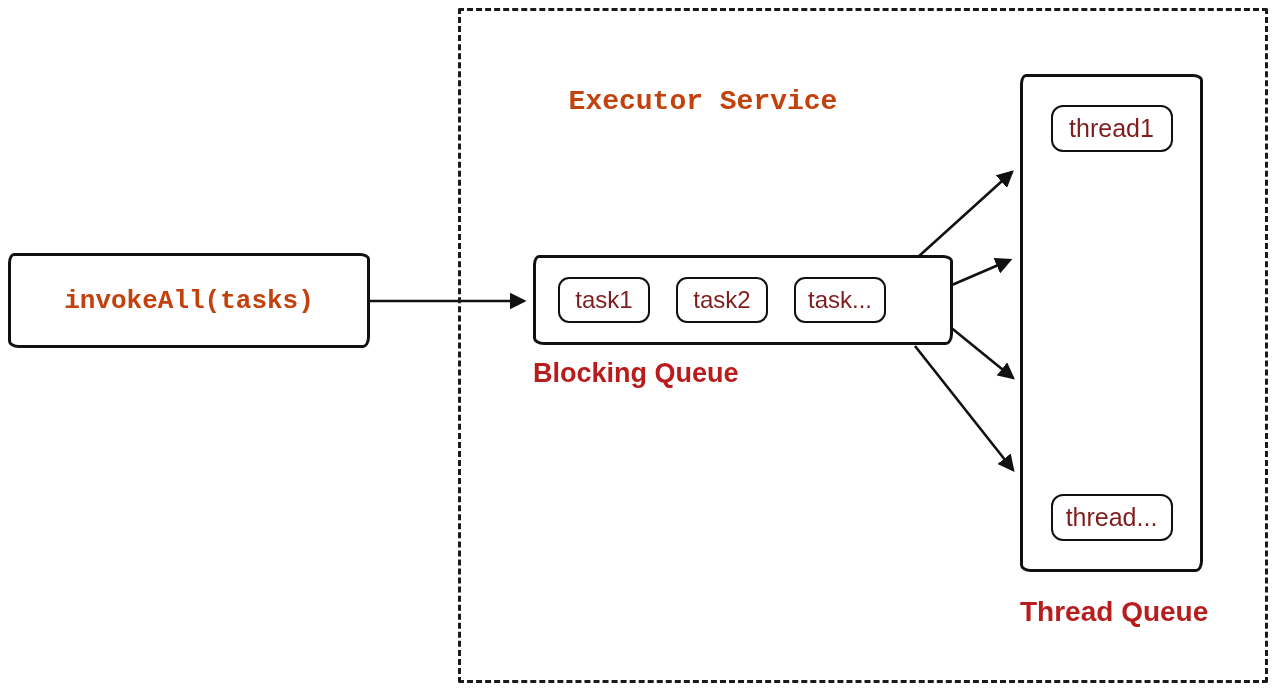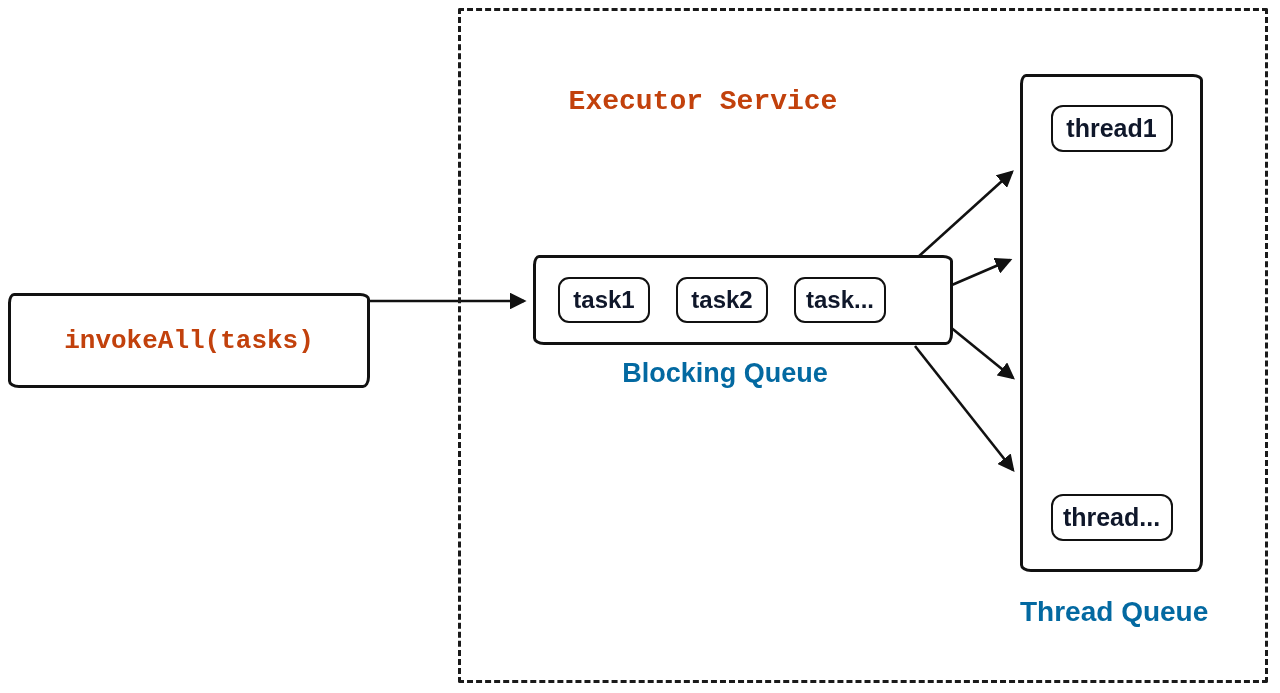--- a/index.html
+++ b/index.html
@@ -22,21 +22,21 @@
     border: 3px solid #111111;
     background: #ffffff;
     border-radius: 6px 10px 7px 11px / 10px 6px 11px 7px;
     box-sizing: border-box;
   }
 
   
   .caller-box {
     left: 8px; top: 253px;
     width: 362px; height: 95px;
-    display: flex; align-items: center; justify-content: center; margin-top: 40px;
+    display: flex; align-items: center; justify-content: center;
   }
   .mono-label {
     font-family: "Liberation Mono", monospace;
     font-weight: bold;
     color: #c2410c;
     white-space: nowrap;
   }
   .caller-box .mono-label { font-size: 26px; }
 
   
@@ -62,33 +62,33 @@
     display: flex; align-items: center;
     gap: 26px;
     padding: 0 22px;
   }
   .chip {
     border: 2.5px solid #111111;
     border-radius: 11px;
     background: #ffffff;
     box-sizing: border-box;
     display: flex; align-items: center; justify-content: center;
-    font-weight: bold;
-    color: #0f172a;
+    font-weight: normal;
+    color: #7f1d1d;
     white-space: nowrap;
   }
   .task-chip {
     width: 92px; height: 46px;
     font-size: 24px;
   }
   .green-label {
     font-weight: bold;
-    color: #0369a1;
+    color: #b91c1c;
     white-space: nowrap;
-    text-align: center;
+    text-align: left;
   }
   .queue-label {
     left: 533px; top: 358px;
     width: 384px;
     font-size: 27px;
   }
 
   
   .pool-box {
     left: 1020px; top: 74px;

